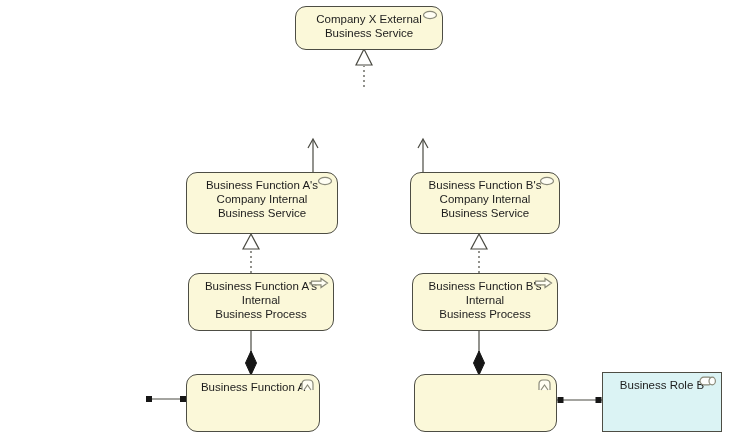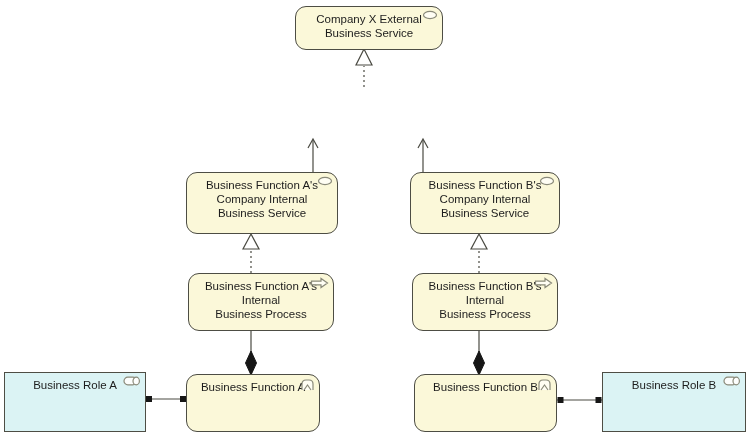--- a/index.html
+++ b/index.html
@@ -166,34 +166,24 @@
     <div class="label">Business Function A</div>
   </div>
 
   <div class="node rounded" style="left:414px;top:374px;width:143px;height:58px;">
     <span class="icon">
       <svg width="15" height="13">
         <path d="M2 12 V6 Q2 2 6 2 H9 Q13 2 13 6 V12" fill="#fffef4" stroke="var(--icon-stroke)" stroke-width="1.2"></path>
         <path d="M4 12 L7.5 7 L11 12" fill="none" stroke="var(--icon-stroke)" stroke-width="1.2"></path>
       </svg>
     </span>
-    <div class="label">Business Function B</div>
   </div>
 
-  <div class="node role" style="left:4px;top:372px;width:142px;height:60px;">
-    <span class="icon">
-      <svg width="18" height="10">
-        <rect x="1" y="1.2" width="12.5" height="7.6" rx="3.8" fill="#fdfefd" stroke="var(--icon-stroke)" stroke-width="1.2"></rect>
-        <ellipse cx="13.2" cy="5" rx="3.2" ry="3.8" fill="#fdfefd" stroke="var(--icon-stroke)" stroke-width="1.2"></ellipse>
-      </svg>
-    </span>
-    <div class="label">Business Role A</div>
-  </div>
 
-  <div class="node role" style="left:602px;top:372px;width:144px;height:60px;">
+  <div class="node role" style="left:602px;top:372px;width:120px;height:60px;">
     <span class="icon">
       <svg width="18" height="10">
         <rect x="1" y="1.2" width="12.5" height="7.6" rx="3.8" fill="#fdfefd" stroke="var(--icon-stroke)" stroke-width="1.2"></rect>
         <ellipse cx="13.2" cy="5" rx="3.2" ry="3.8" fill="#fdfefd" stroke="var(--icon-stroke)" stroke-width="1.2"></ellipse>
       </svg>
     </span>
     <div class="label">Business Role B</div>
   </div>
 
 </div>

